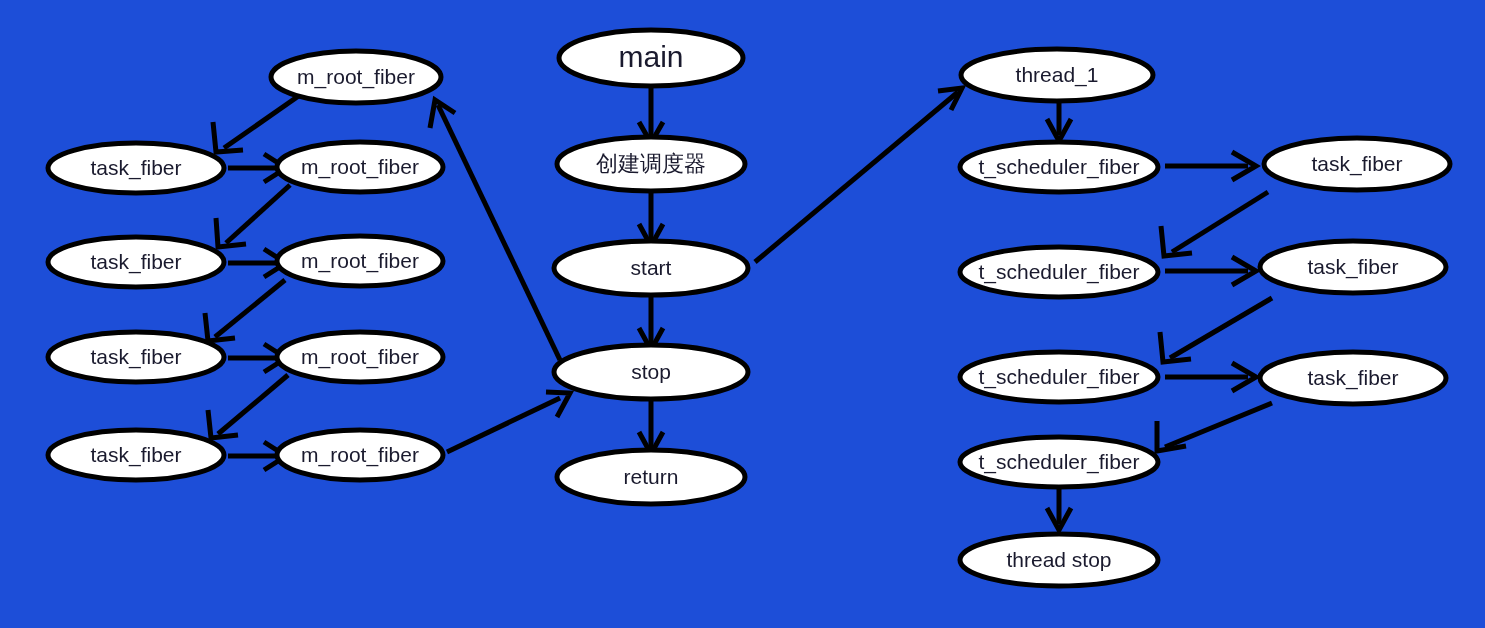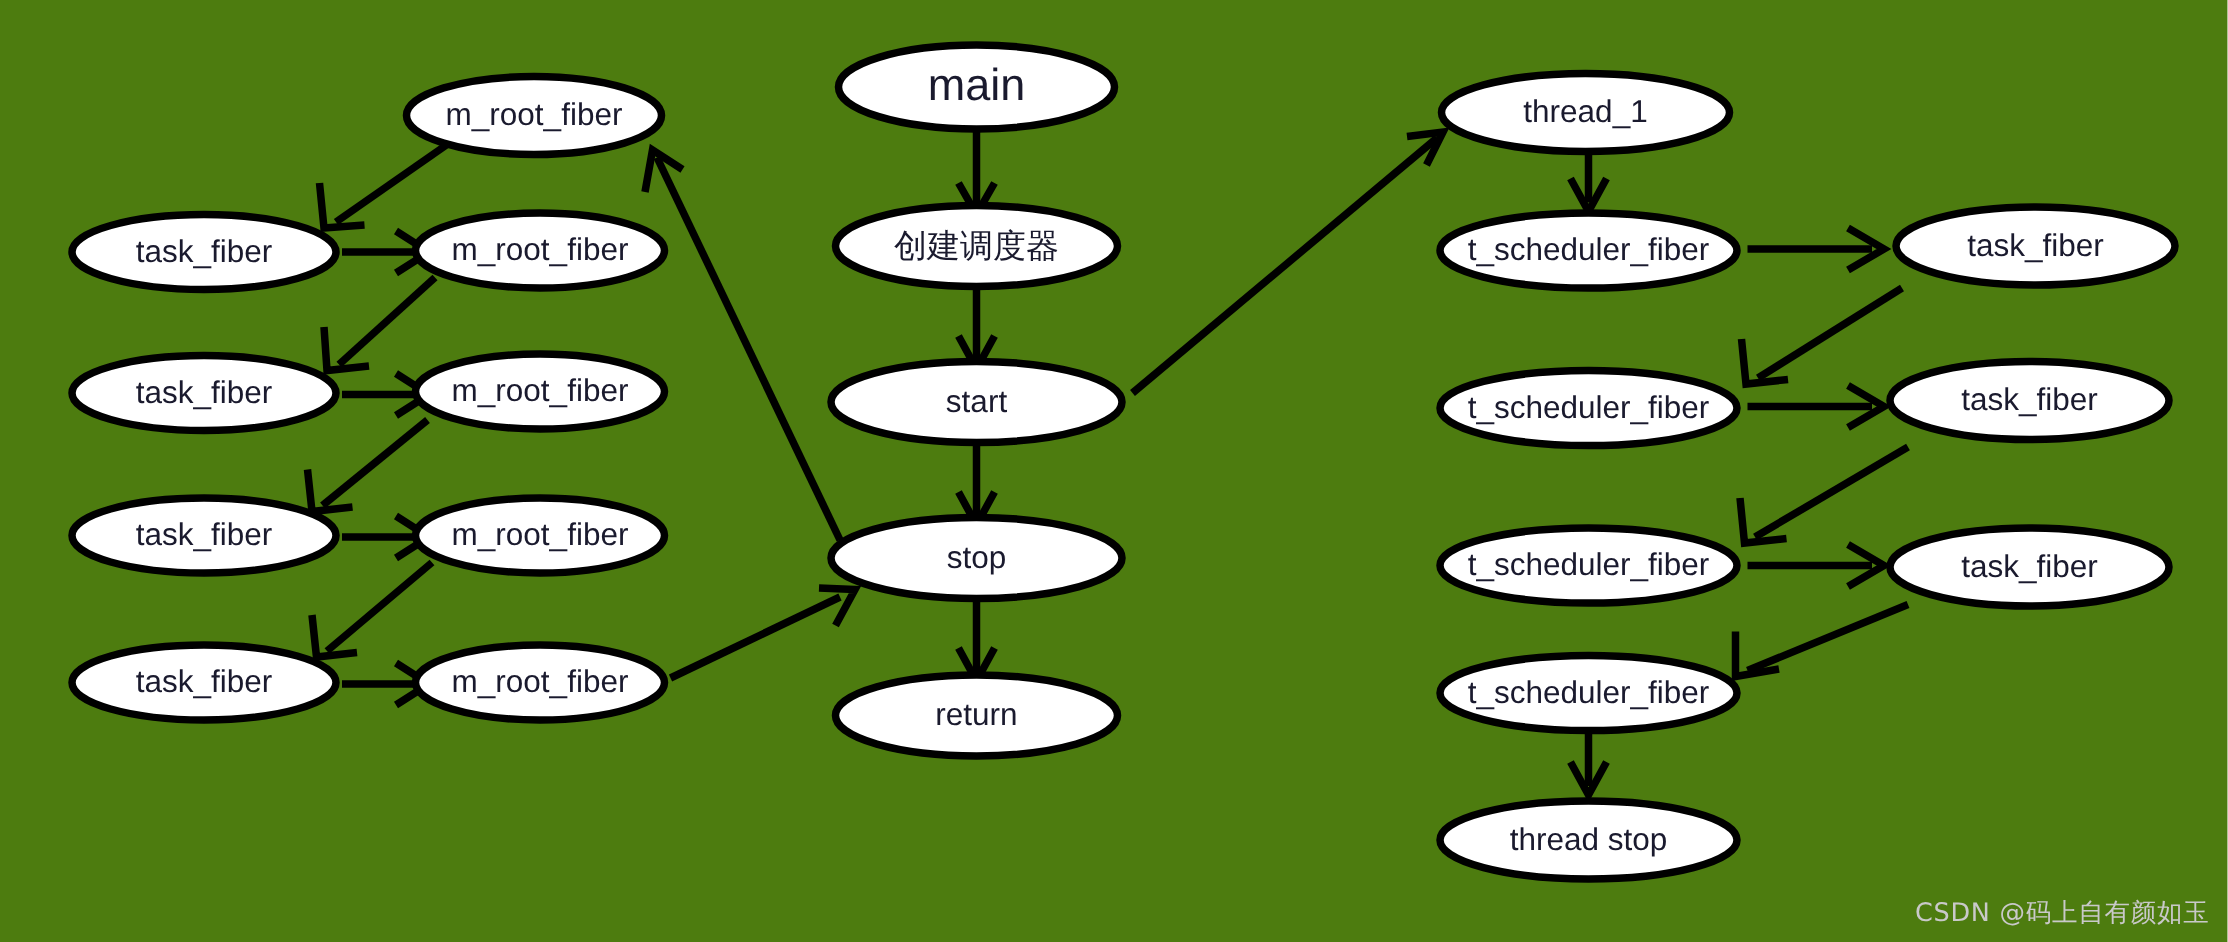--- a/index.html
+++ b/index.html
@@ -4,21 +4,21 @@
 <style>
   html, body {
     margin: 0;
     padding: 0;
     background: #ffffff;
   }
   #canvas-wrap {
     position: relative;
     width: 1485px;
     height: 628px;
-    background: #4d7c0f;
+    background: #1d4ed8;
     overflow: hidden;
     font-family: "Liberation Sans", sans-serif;
   }
   svg#diagram {
     position: absolute;
     top: 0;
     left: 0;
     width: 1485px;
     height: 628px;
     display: block;
@@ -290,15 +290,14 @@
 
       <g>
         <ellipse class="node-ellipse" cx="1059" cy="560" rx="99" ry="26"></ellipse>
         <text class="node-label" x="1059" y="561">thread stop</text>
       </g>
 
     </g>
 
   </svg>
 
-  <div class="watermark">CSDN @码上自有颜如玉</div>
 
 </div>
 
 </body></html>

